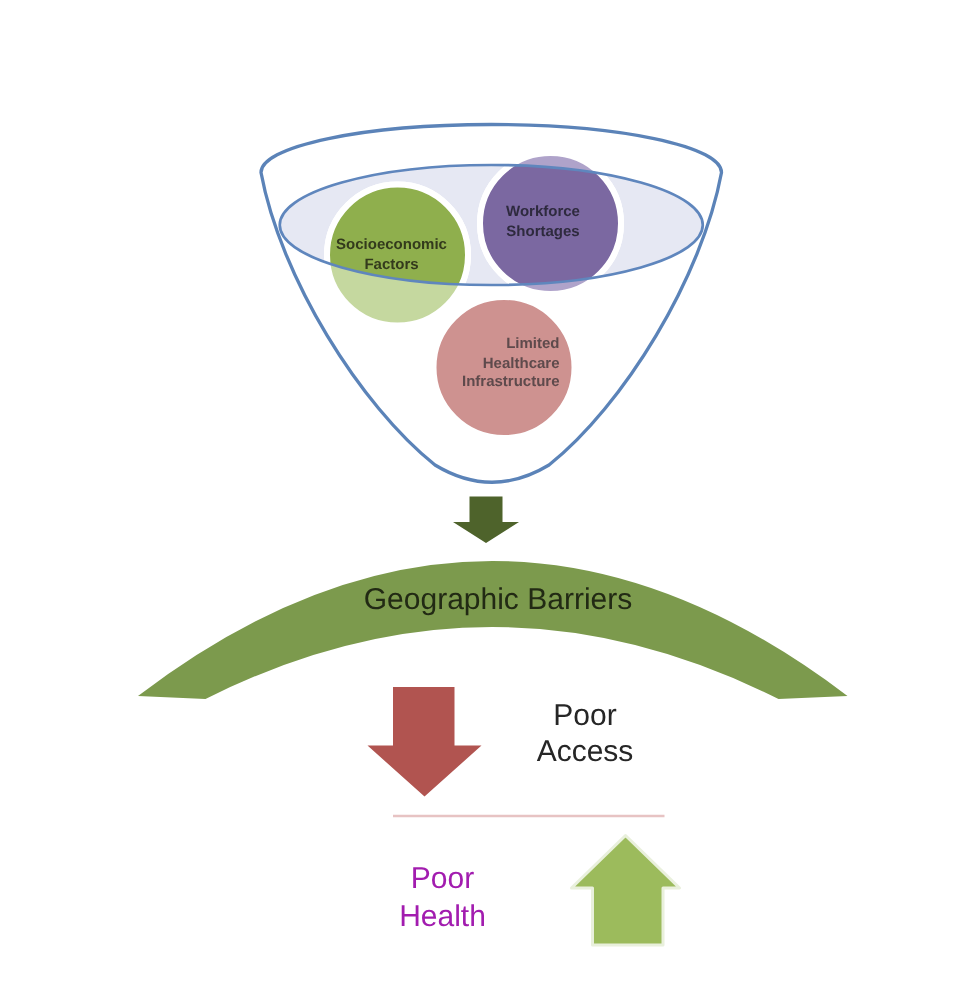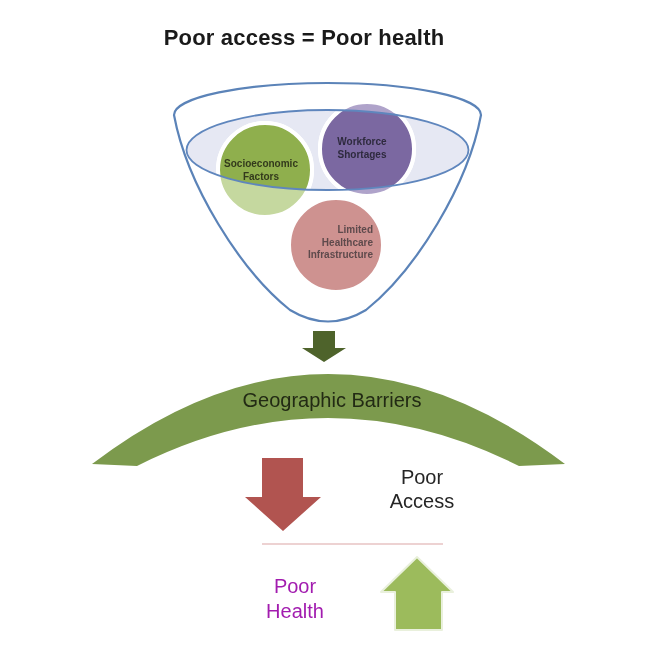--- a/index.html
+++ b/index.html
@@ -22,21 +22,21 @@
     font-size: 10px; font-weight: bold; line-height: 12.5px;
   }
   .lbl-socio { left: 220px; top: 158px; width: 82px; color: #333a1c; }
   .lbl-work  { left: 322px; top: 136px; width: 80px; color: #2e2a3e; }
   .lbl-infra { left: 299px; top: 224px; width: 74px; color: #5e4a4c; text-align: right; }
   .lbl-barrier {
     left: 232px; top: 388px; width: 200px;
     font-size: 20px; line-height: 24px; color: #222a14; text-align: center;
   }
   .lbl-access {
-    left: 382px; top: 465px; width: 80px;
+    left: 350px; top: 465px; width: 80px;
     font-size: 20px; line-height: 24px; color: #262626;
   }
   .lbl-health {
     left: 255px; top: 574px; width: 80px;
     font-size: 20px; line-height: 25px; color: #a21caf;
   }
 </style>
 </head>
 <body>
 
@@ -71,21 +71,20 @@
 
     <path d="M 92,464 Q 328,284 565,464 L 519,466 Q 328,370 137,466 Z" fill="#7C9A4D"></path>
 
     <polygon points="262,458 303,458 303,497 321,497 283,531 245,497 262,497" fill="#B15450"></polygon>
 
     <line x1="262" y1="544" x2="443" y2="544" stroke-width="1.6" stroke="#E7C3C3"></line>
 
     <polygon points="417,557 453,592 442,592 442,630 395,630 395,592 381,592" stroke="#E9F0DC" stroke-width="2" stroke-linejoin="round" fill="#9CBB5C"></polygon>
   </svg>
 
-  <div class="txt title">Poor access = Poor health</div>
 
   <div class="txt circle-label lbl-socio">Socioeconomic Factors</div>
 
   <div class="txt circle-label lbl-work">Workforce Shortages</div>
 
   <div class="txt circle-label lbl-infra">Limited Healthcare Infrastructure</div>
 
   <div class="txt lbl-barrier">Geographic Barriers</div>
 
   <div class="txt lbl-access">Poor Access</div>

